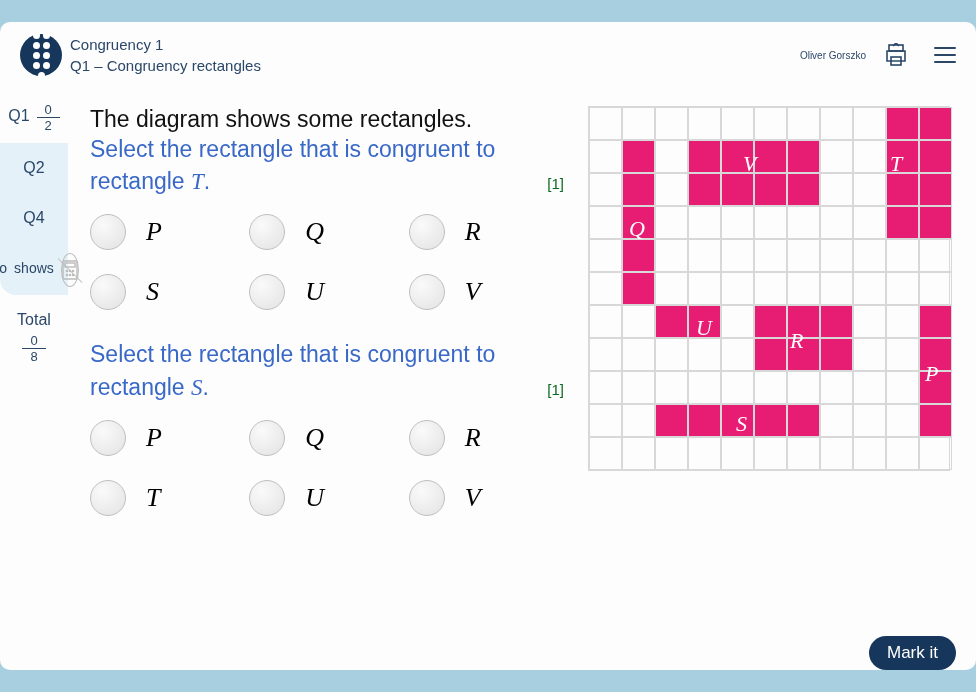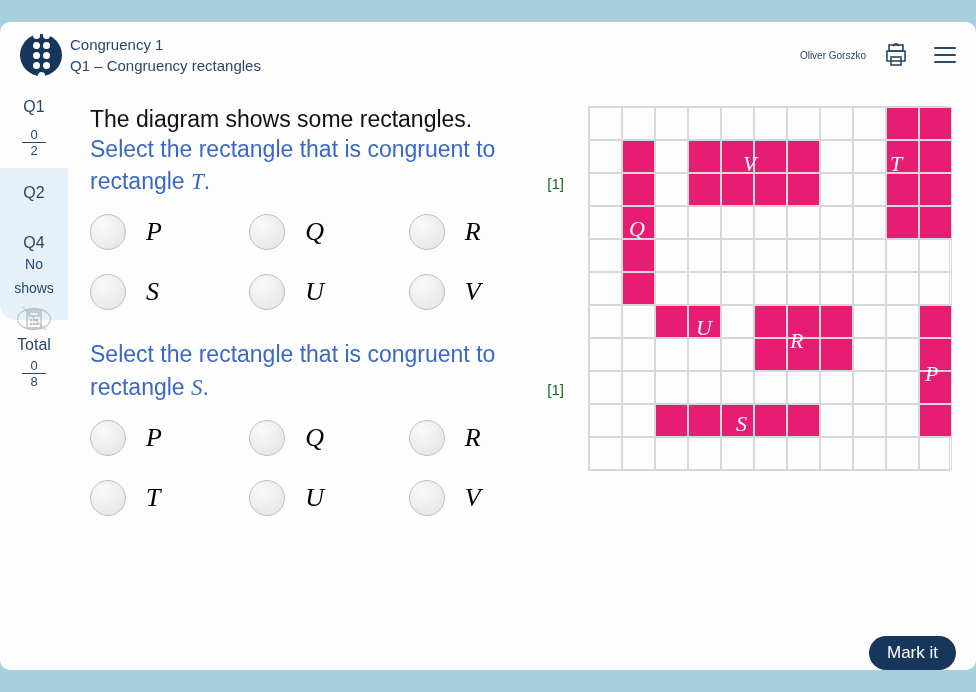--- a/index.html
+++ b/index.html
@@ -51,21 +51,21 @@
   }
   .sidebar {
     width: 68px;
     display: flex;
     flex-direction: column;
     position: relative;
   }
   .tab {
     height: 56px;
     display: flex;
-    flex-direction: column;
+    flex-direction: row;
     align-items: center;
     justify-content: center;
     font-size: 16px;
     color: #2b4768;
     background: #e4f1f8;
     border-radius: 16px;
     margin-bottom: 0px;
     cursor: pointer;
     position: relative;
     gap: 7px;

